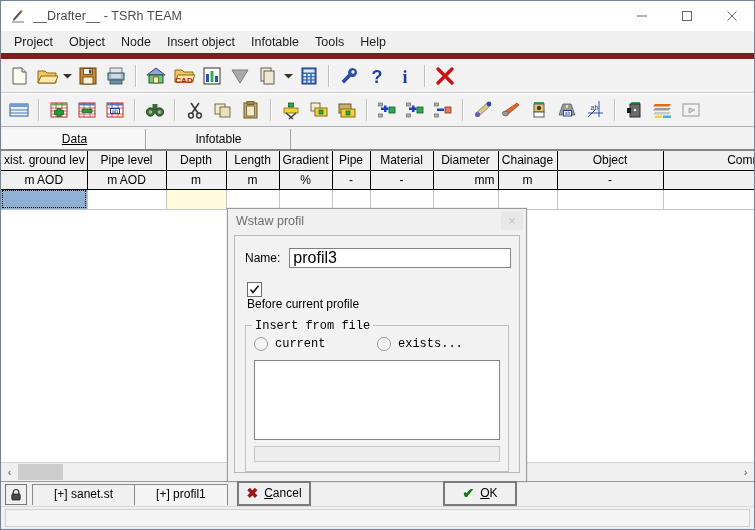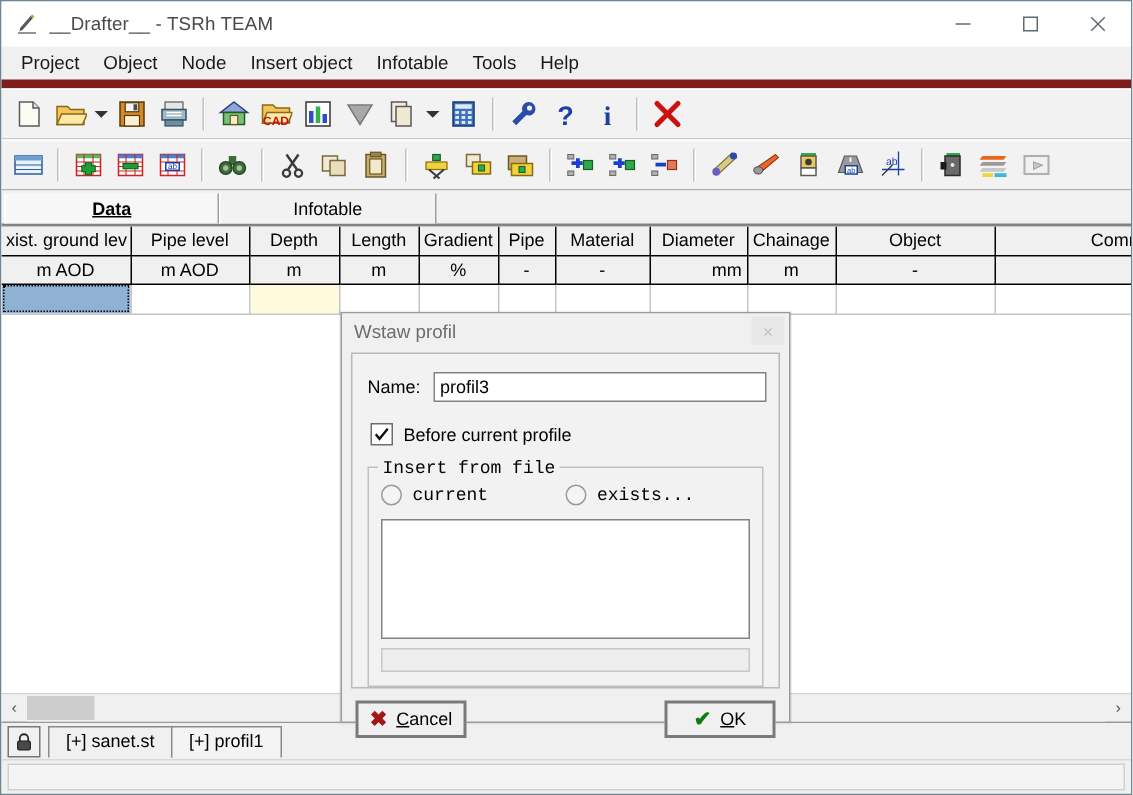--- a/index.html
+++ b/index.html
@@ -101,21 +101,21 @@
   }
   .tab {
     height: 20px; line-height: 20px;
     text-align: center;
     font-size: 12px;
     background: #f2f2f2;
     border-left: 1px solid #ffffff;
     border-right: 1px solid #a0a0a0;
     box-sizing: border-box;
   }
-  .tab.sel { background: #f7f7f7; font-weight: bold; }
+  .tab.sel { background: #f7f7f7; font-weight: normal; }
   .tab u { text-decoration: underline; }
 
   
   .gridwrap {
     flex: 1 1 auto;
     position: relative;
     background: #ffffff;
     overflow: hidden;
     border-top: 1px solid #828790;
   }
@@ -184,21 +184,21 @@
   }
   .lockbtn {
     width: 20px; height: 19px;
     border: 1px solid #777;
     background: #f0f0f0;
     display: flex; align-items: center; justify-content: center;
     margin-right: 5px;
   }
   .ptab {
     height: 20px; line-height: 19px;
-    padding: 0 11px;
+    padding: 0 21px;
     font-size: 12px;
     background: #f0f0f0;
     border: 1px solid #8a8a8a;
     border-bottom: none;
     margin-right: -1px;
   }
   .ptab.sel { background: #f4f4f4; }
 
   
   .statusbar {
@@ -253,28 +253,29 @@
   .row-name {
     display: flex; align-items: center;
     margin: 12px 8px 0 10px;
   }
   .row-name label { margin-right: 9px; }
   .txtinput {
     flex: 1 1 auto; height: 20px;
     border: 1px solid #828282;
     background: #fff;
     font-family: "Liberation Sans", sans-serif;
-    font-size: 12px;
+    font-size: 16px;
     padding: 0 3px;
     box-sizing: border-box;
     outline: none;
   }
   .row-check {
-    display: flex; align-items: flex-end;
+    display: flex; align-items: flex-start;
     margin: 14px 10px 0 12px;
+    flex-direction: column;
   }
   .chk {
     width: 13px; height: 13px;
     border: 1px solid #6d6d6d;
     background: #fff;
     margin-right: 7px;
     display: flex; align-items: center; justify-content: center;
     flex: 0 0 13px;
   }
   .grp {

